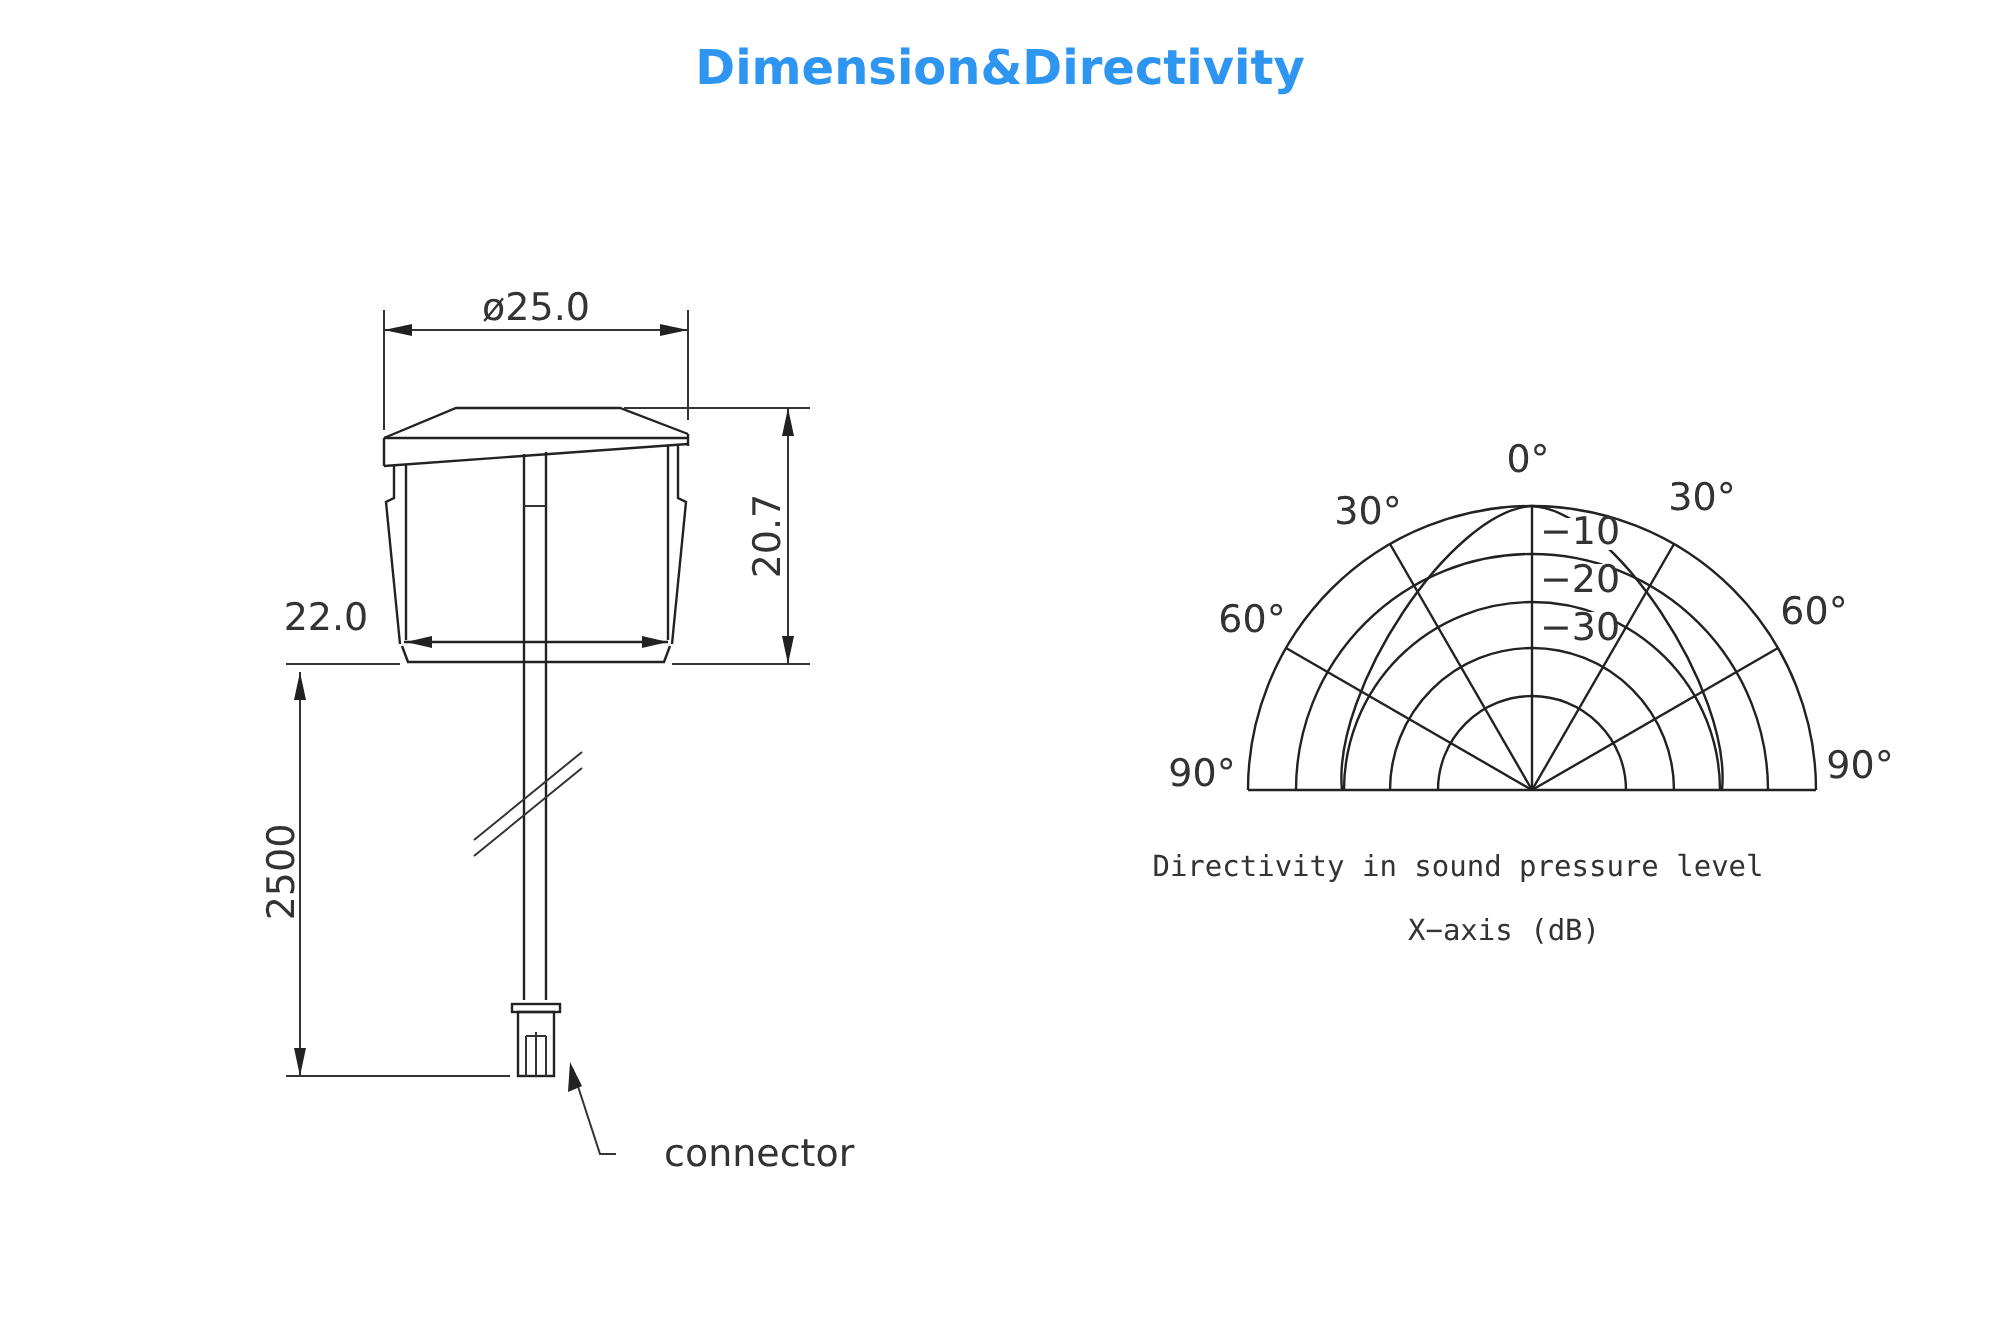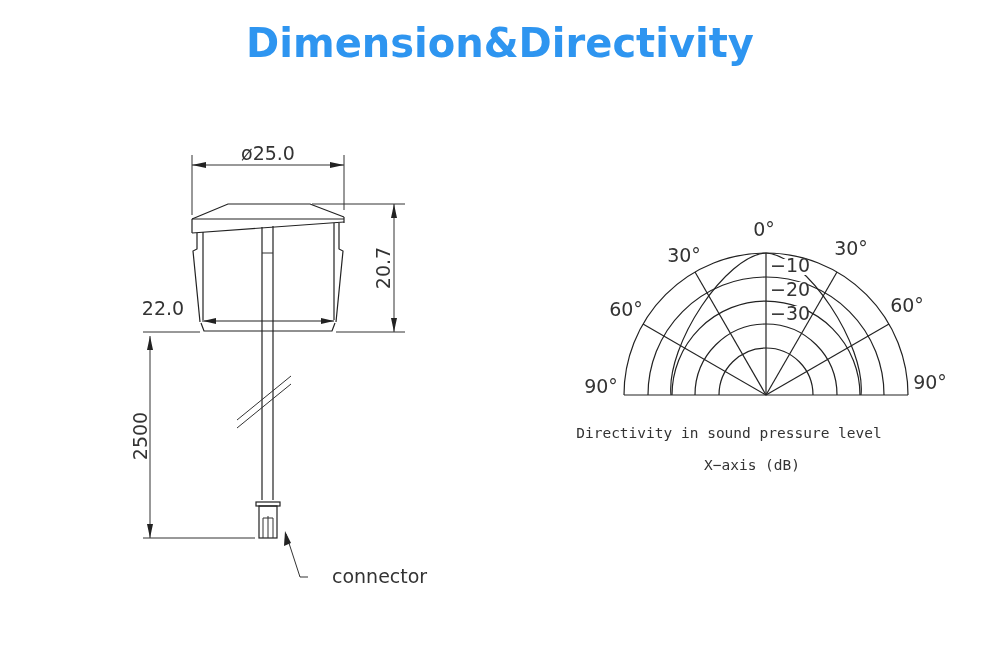--- a/index.html
+++ b/index.html
@@ -1,17 +1,17 @@
 <!DOCTYPE html>
 <html><head>
   <meta charset="utf-8">
   <style>
     html, body { margin: 0; padding: 0; background: #ffffff; }
     body { width: 1000px; height: 666px; position: relative; overflow: hidden; font-family: "DejaVu Sans", sans-serif; }
-    .title { position: absolute; top: 20px; left: 0; width: 1000px; text-align: center; font-family: "DejaVu Sans", sans-serif; font-weight: bold; font-size: 40px; color: #2e95f0; letter-spacing: 0px; }
+    .title { position: absolute; top: 20px; left: 0; width: 1000px; text-align: center; font-family: "DejaVu Sans", sans-serif; font-weight: bold; font-size: 24px; color: #2e95f0; letter-spacing: 0px; }
     svg { position: absolute; left: 0; top: 0; }
     .dimtxt { font-family: "DejaVu Sans", sans-serif; font-size: 19px; fill: #333; }
     .captxt { font-family: "DejaVu Sans Mono", monospace; font-size: 14.5px; fill: #333; }
     .line { stroke: #222; stroke-width: 1.2; fill: none; }
     .thin { stroke: #333; stroke-width: 1; fill: none; }
   </style>
 </head>
 <body>
 
 <div class="title">Dimension&amp;Directivity</div>

